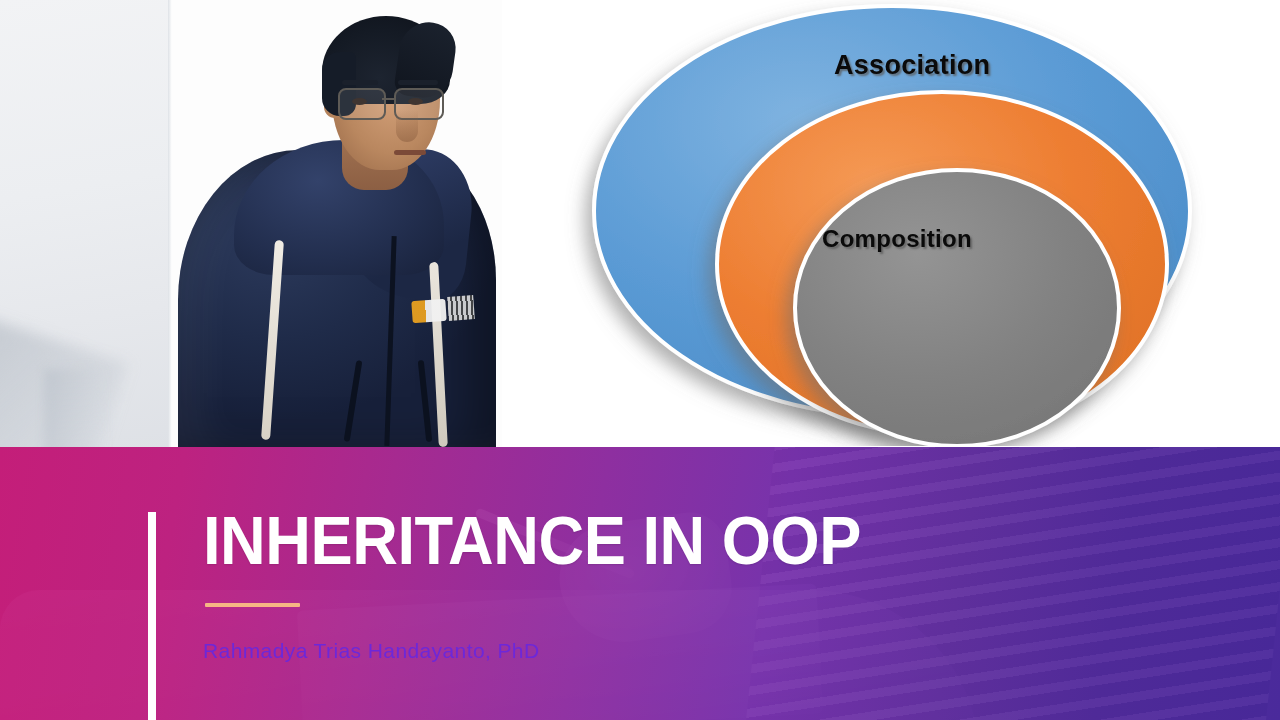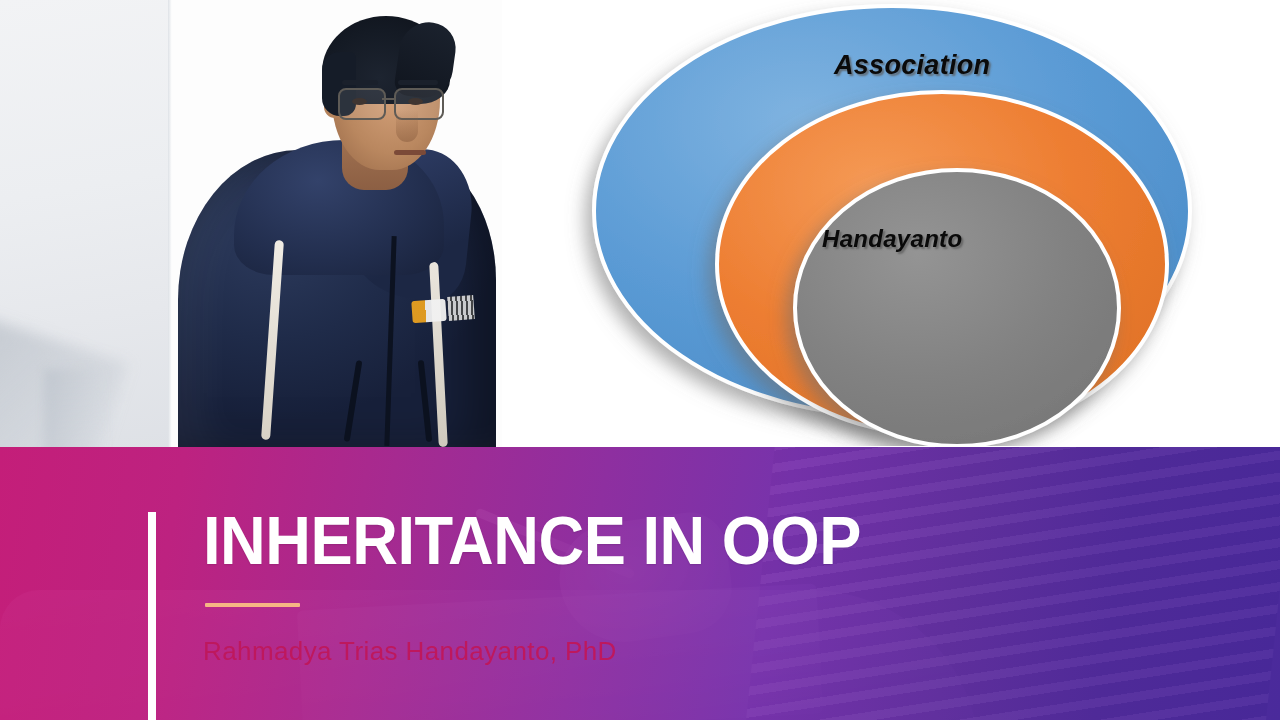--- a/index.html
+++ b/index.html
@@ -17,21 +17,20 @@
   }
 
   
   .top-area {
     position: absolute;
     left: 0; top: 0;
     width: 1280px;
     height: 447px;
     background: #ffffff;
     overflow: hidden;
-    font-style: italic;
   }
 
   
   .room-panel {
     position: absolute;
     left: 0; top: 0;
     width: 172px;
     height: 447px;
     background:
       linear-gradient(170deg, #f2f3f5 0%, #eceef1 42%, #e6e8ec 70%, #dee1e6 100%);
@@ -371,22 +370,22 @@
     left: 205px; top: 603px;
     width: 95px; height: 4px;
     background: #f6b684;
     z-index: 6;
     border-radius: 1px;
   }
   .subtitle {
     position: absolute;
     left: 203px; top: 632px;
     z-index: 6;
-    color: #be185d;
-    font-size: 26px;
+    color: #6d28d9;
+    font-size: 21px;
     line-height: 38px;
     letter-spacing: .4px;
     white-space: nowrap;
   }
 </style>
 </head>
 <body>
 
 <div id="slide">
 
@@ -457,21 +456,21 @@
         <g>
           <ellipse cx="400" cy="268" rx="225" ry="172" fill="url(#gOrange)" stroke="#ffffff" stroke-width="4" filter="url(#softShadow)"></ellipse>
         </g>
 
         <g>
           <ellipse cx="415" cy="312" rx="162" ry="138" fill="url(#gGray)" stroke="#ffffff" stroke-width="4" filter="url(#softShadow)"></ellipse>
         </g>
       </svg>
 
       <div class="venn-label lbl-association">Association</div>
-      <div class="venn-label lbl-composition">Handayanto</div>
+      <div class="venn-label lbl-composition">Composition</div>
     </div>
   </div>
 
   <div class="banner">
     <div class="ghost">
       <div class="blinds"></div>
       <div class="desk"></div>
       <div class="paper"></div>
       <div class="hand"></div>
       <div class="pen"></div>

